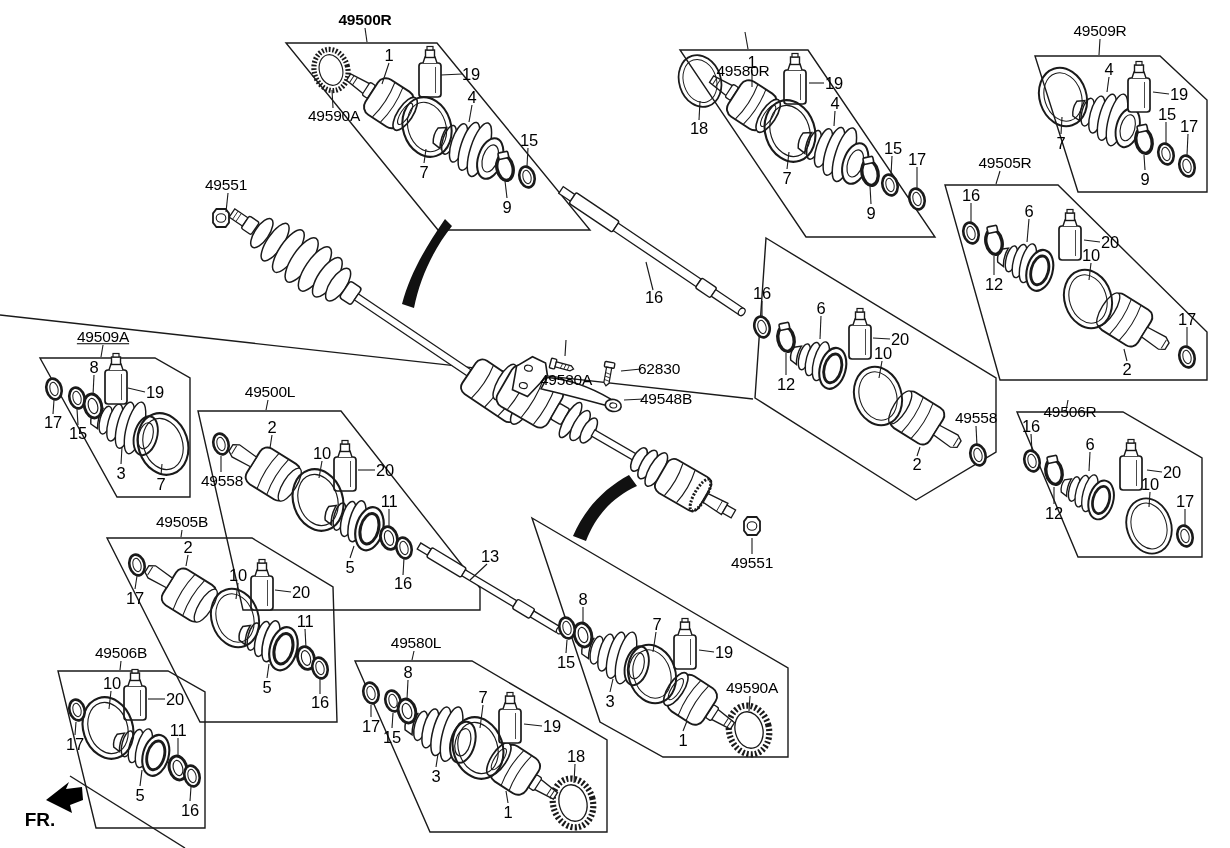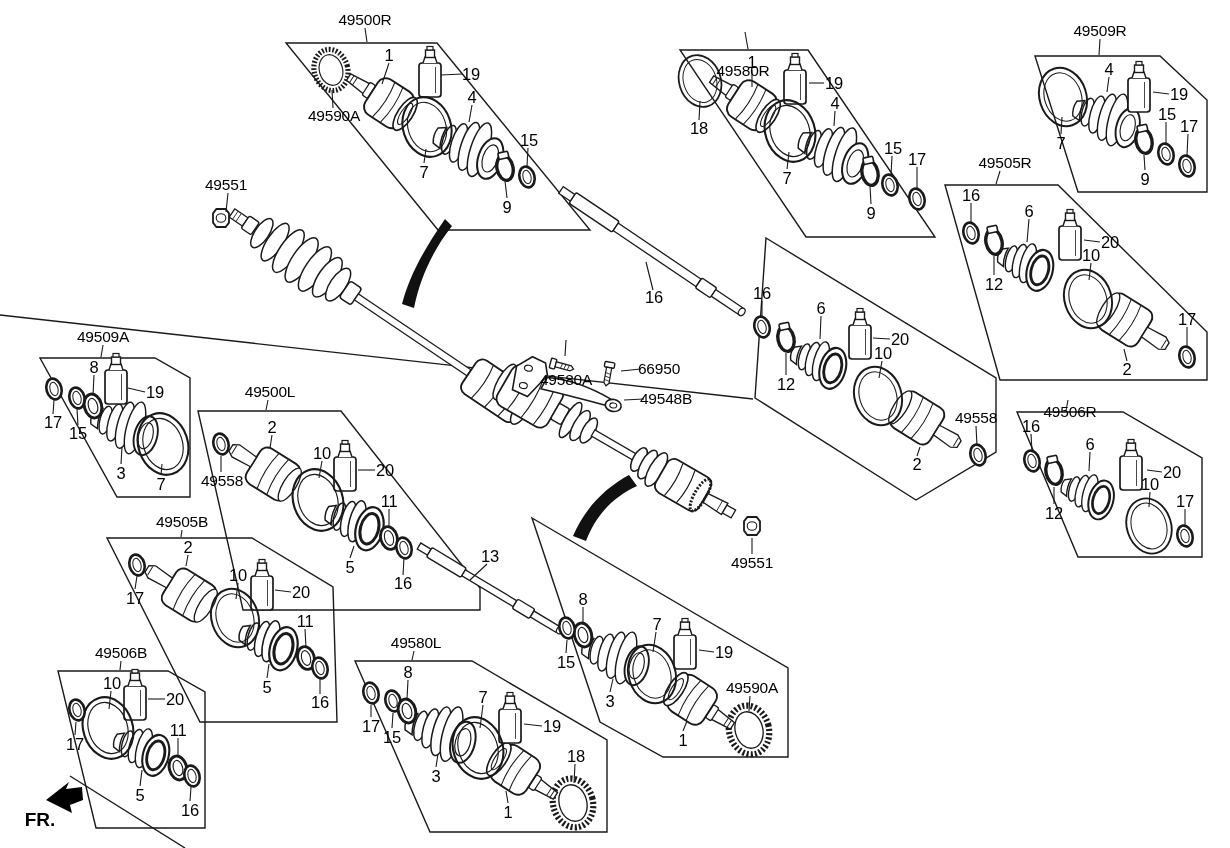--- a/index.html
+++ b/index.html
@@ -380,34 +380,34 @@
       <line x1="610" y1="692" x2="613" y2="679" stroke="#1a1a1a" stroke-width="1.1"></line>
       <line x1="656" y1="632" x2="653" y2="652" stroke="#1a1a1a" stroke-width="1.1"></line>
       <line x1="714" y1="652" x2="699" y2="650" stroke="#1a1a1a" stroke-width="1.1"></line>
       <line x1="683" y1="731" x2="687" y2="721" stroke="#1a1a1a" stroke-width="1.1"></line>
       <line x1="653" y1="290" x2="646" y2="262" stroke="#1a1a1a" stroke-width="1.1"></line>
       <line x1="487" y1="564" x2="470" y2="580" stroke="#1a1a1a" stroke-width="1.1"></line>
     </svg>
 
   <div id="labels">
     <div class="lbl fr" style="left:40px;top:819px;">FR.</div>
-  <div class="lbl code" style="left: 365px; top: 20px;">49500R</div>
+  <div class="lbl code" style="left: 365px; top: 20px; font-weight: bold;">49500R</div>
       <div class="lbl code" style="left: 743px; top: 32px; margin-top: 39px;">49580R</div>
       <div class="lbl code" style="left: 1100px; top: 31px;">49509R</div>
       <div class="lbl code" style="left: 1005px; top: 163px;">49505R</div>
-      <div class="lbl code" style="left: 103px; top: 337px;">49509A</div>
+      <div class="lbl code" style="left: 103px; top: 337px; text-decoration: underline;">49509A</div>
       <div class="lbl code" style="left: 270px; top: 392px;">49500L</div>
       <div class="lbl code" style="left: 182px; top: 522px;">49505B</div>
       <div class="lbl code" style="left: 121px; top: 653px;">49506B</div>
       <div class="lbl code" style="left: 1070px; top: 412px;">49506R</div>
       <div class="lbl code" style="left: 416px; top: 643px;">49580L</div>
       <div class="lbl code" style="left: 226px; top: 185px;">49551</div>
       <div class="lbl code" style="left: 334px; top: 116px;">49590A</div>
       <div class="lbl code" style="left: 566px; top: 332px; margin-top: 48px;">49580A</div>
-      <div class="lbl code" style="left: 659px; top: 369px;">66950</div>
+      <div class="lbl code" style="left: 659px; top: 369px;">62830</div>
       <div class="lbl code" style="left: 666px; top: 399px;">49548B</div>
       <div class="lbl code" style="left: 976px; top: 418px;">49558</div>
       <div class="lbl code" style="left: 222px; top: 481px;">49558</div>
       <div class="lbl code" style="left: 752px; top: 563px;">49551</div>
       <div class="lbl code" style="left: 752px; top: 688px;">49590A</div>
       <div class="lbl num" style="left: 389px; top: 55px;">1</div>
       <div class="lbl num" style="left: 471px; top: 74px;">19</div>
       <div class="lbl num" style="left: 472px; top: 97px;">4</div>
       <div class="lbl num" style="left: 424px; top: 172px;">7</div>
       <div class="lbl num" style="left: 507px; top: 207px;">9</div>

